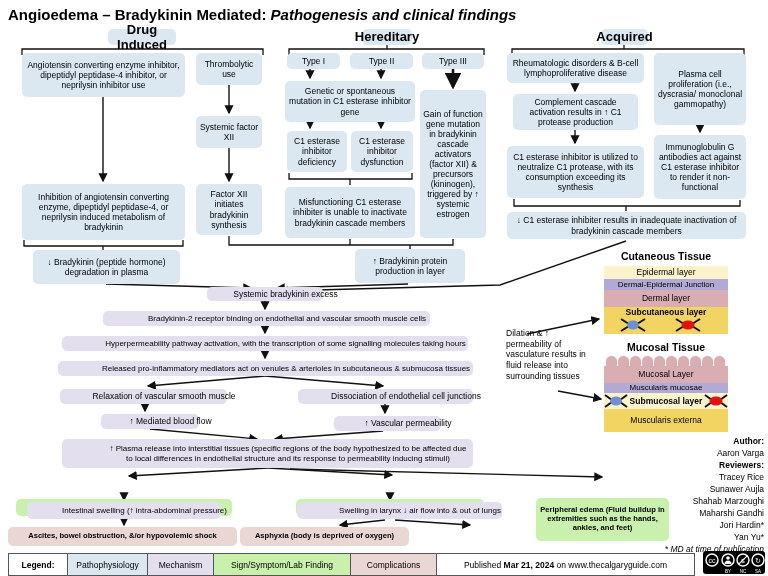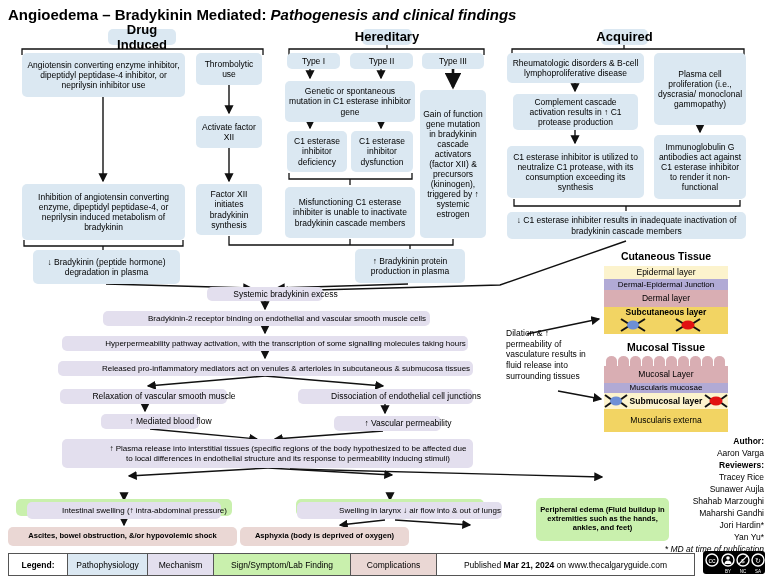--- a/index.html
+++ b/index.html
@@ -91,34 +91,34 @@
       <path d="M558,391 L601,399"></path>
     </g>
   </svg>
 
   <div class="n blue hdr" style="left:108px;top:29px;width:68px;height:16px">Drug Induced</div>
   <div class="n blue hdr" style="left:362px;top:29px;width:50px;height:16px">Hereditary</div>
   <div class="n blue hdr" style="left:601px;top:29px;width:47px;height:16px">Acquired</div>
 
   <div class="n blue" style="left:22px;top:53px;width:163px;height:44px">Angiotensin converting enzyme inhibitor, dipeptidyl peptidase-4 inhibitor, or neprilysin inhibitor use</div>
   <div class="n blue" style="left:196px;top:53px;width:66px;height:32px">Thrombolytic use</div>
-  <div class="n blue" style="left:196px;top:116px;width:66px;height:32px">Activate factor XII</div>
+  <div class="n blue" style="left:196px;top:116px;width:66px;height:32px">Systemic factor XII</div>
   <div class="n blue" style="left:22px;top:184px;width:163px;height:56px">Inhibition of angiotensin converting enzyme, dipeptidyl peptidase-4, or neprilysin induced metabolism of bradykinin</div>
   <div class="n blue" style="left:196px;top:184px;width:66px;height:51px">Factor XII initiates bradykinin synthesis</div>
   <div class="n blue" style="left:33px;top:250px;width:147px;height:34px">↓ Bradykinin (peptide hormone) degradation in plasma</div>
 
   <div class="n blue" style="left:287px;top:53px;width:53px;height:16px">Type I</div>
   <div class="n blue" style="left:350px;top:53px;width:63px;height:16px">Type II</div>
   <div class="n blue" style="left:422px;top:53px;width:62px;height:16px">Type III</div>
   <div class="n blue" style="left:285px;top:81px;width:130px;height:41px">Genetic or spontaneous mutation in C1 esterase inhibitor gene</div>
   <div class="n blue" style="left:287px;top:131px;width:60px;height:41px">C1 esterase inhibitor deficiency</div>
   <div class="n blue" style="left:351px;top:131px;width:62px;height:41px">C1 esterase inhibitor dysfunction</div>
   <div class="n blue" style="left:420px;top:90px;width:66px;height:148px">Gain of function gene mutation in bradykinin cascade activators (factor XII) &amp; precursors (kininogen), triggered by ↑ systemic estrogen</div>
   <div class="n blue" style="left:285px;top:187px;width:130px;height:51px">Misfunctioning C1 esterase inhibiter is unable to inactivate bradykinin cascade members</div>
-  <div class="n blue" style="left:355px;top:249px;width:110px;height:34px">↑ Bradykinin protein production in plasma</div>
+  <div class="n blue" style="left:355px;top:249px;width:110px;height:34px">↑ Bradykinin protein production in layer</div>
 
   <div class="n blue" style="left:507px;top:53px;width:137px;height:30px">Rheumatologic disorders &amp; B-cell lymphoproliferative disease</div>
   <div class="n blue" style="left:654px;top:53px;width:92px;height:72px">Plasma cell proliferation (i.e., dyscrasia/ monoclonal gammopathy)</div>
   <div class="n blue" style="left:513px;top:94px;width:125px;height:36px">Complement cascade activation results in ↑ C1 protease production</div>
   <div class="n blue" style="left:507px;top:146px;width:137px;height:52px">C1 esterase inhibitor is utilized to neutralize C1 protease, with its consumption exceeding its synthesis</div>
   <div class="n blue" style="left:654px;top:135px;width:92px;height:64px">Immunoglobulin G antibodies act against C1 esterase inhibitor to render it non-functional</div>
   <div class="n blue" style="left:507px;top:212px;width:239px;height:27px">↓ C1 esterase inhibiter results in inadequate inactivation of bradykinin cascade members</div>
 
   <div class="n lav nw" style="left:207px;top:287px;width:116px;height:14px">Systemic bradykinin excess</div>
   <div class="n lav nw sm" style="left:103px;top:311px;width:327px;height:15px">Bradykinin-2 receptor binding on endothelial and vascular smooth muscle cells</div>

